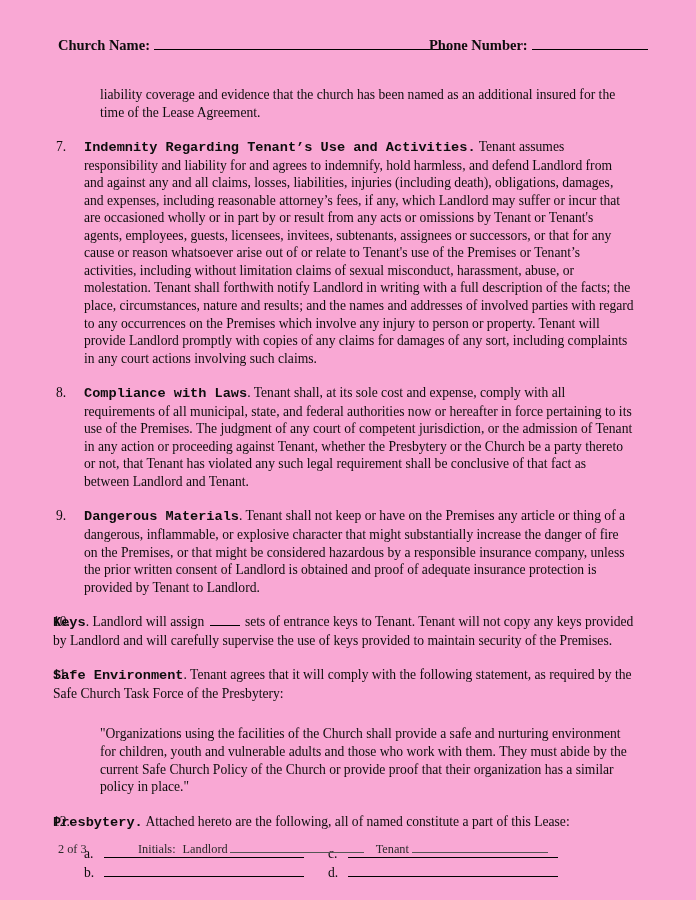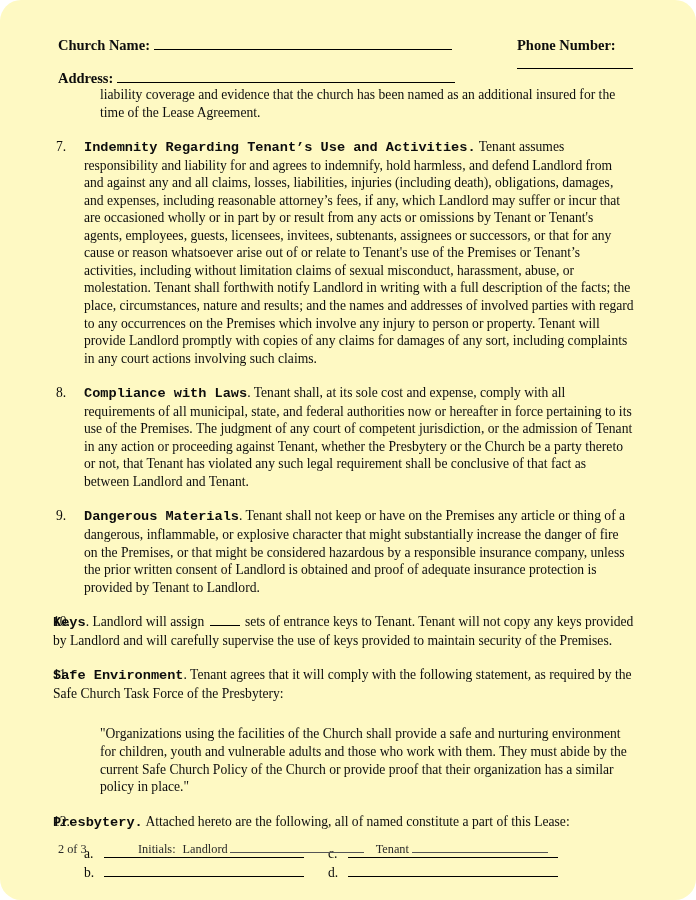--- a/index.html
+++ b/index.html
@@ -14,22 +14,21 @@
     color: #0d0d0d;
     position: relative;
     overflow: hidden;
   }
 
   .page {
     position: absolute;
     left: 0; top: 0;
     width: 696px;
     height: 900px;
-    background: #fef9c3;
-    border-radius: 21px;
+    background: #f9a8d4;
   }
 
   
   .header {
     position: absolute;
     left: 58px;
     top: 36px;
     width: 575px;
     font-weight: bold;
     font-size: 14.5px;
@@ -45,21 +44,21 @@
     display: inline-block;
     border-bottom: 1.6px solid #000;
     height: 13px;
     margin-left: 4px;
     flex: none;
   }
   .fill-church  { width: 298px; }
   .fill-address { width: 338px; }
   .fill-phone   { width: 116px; }
   .fill-fax     { width: 122px; }
-  .col-right { display: flex; align-items: baseline; margin-left: auto; flex-direction: column; }
+  .col-right { display: flex; align-items: baseline; margin-left: auto; }
   .hrow .left-group { display: flex; align-items: baseline; width: 371px; }
 
   
   .body {
     position: absolute;
     left: 0;
     top: 86px;
     width: 696px;
   }
 
@@ -173,24 +172,20 @@
         <span class="hlabel">Church Name:</span>
         <span class="hfill fill-church"></span>
       </div>
       <div class="col-right">
         <span class="hlabel">Phone Number:</span>
         <span class="hfill fill-phone"></span>
       </div>
     </div>
 
     <div class="hrow">
-      <div class="left-group">
-        <span class="hlabel">Address:</span>
-        <span class="hfill fill-address"></span>
-      </div>
     </div>
 
   </div>
 
   <div class="body">
 
     <p class="cont">liability coverage and evidence that the church has been named as an additional insured for the time of the Lease Agreement.</p>
 
     <div class="gap-sm"></div>
 

